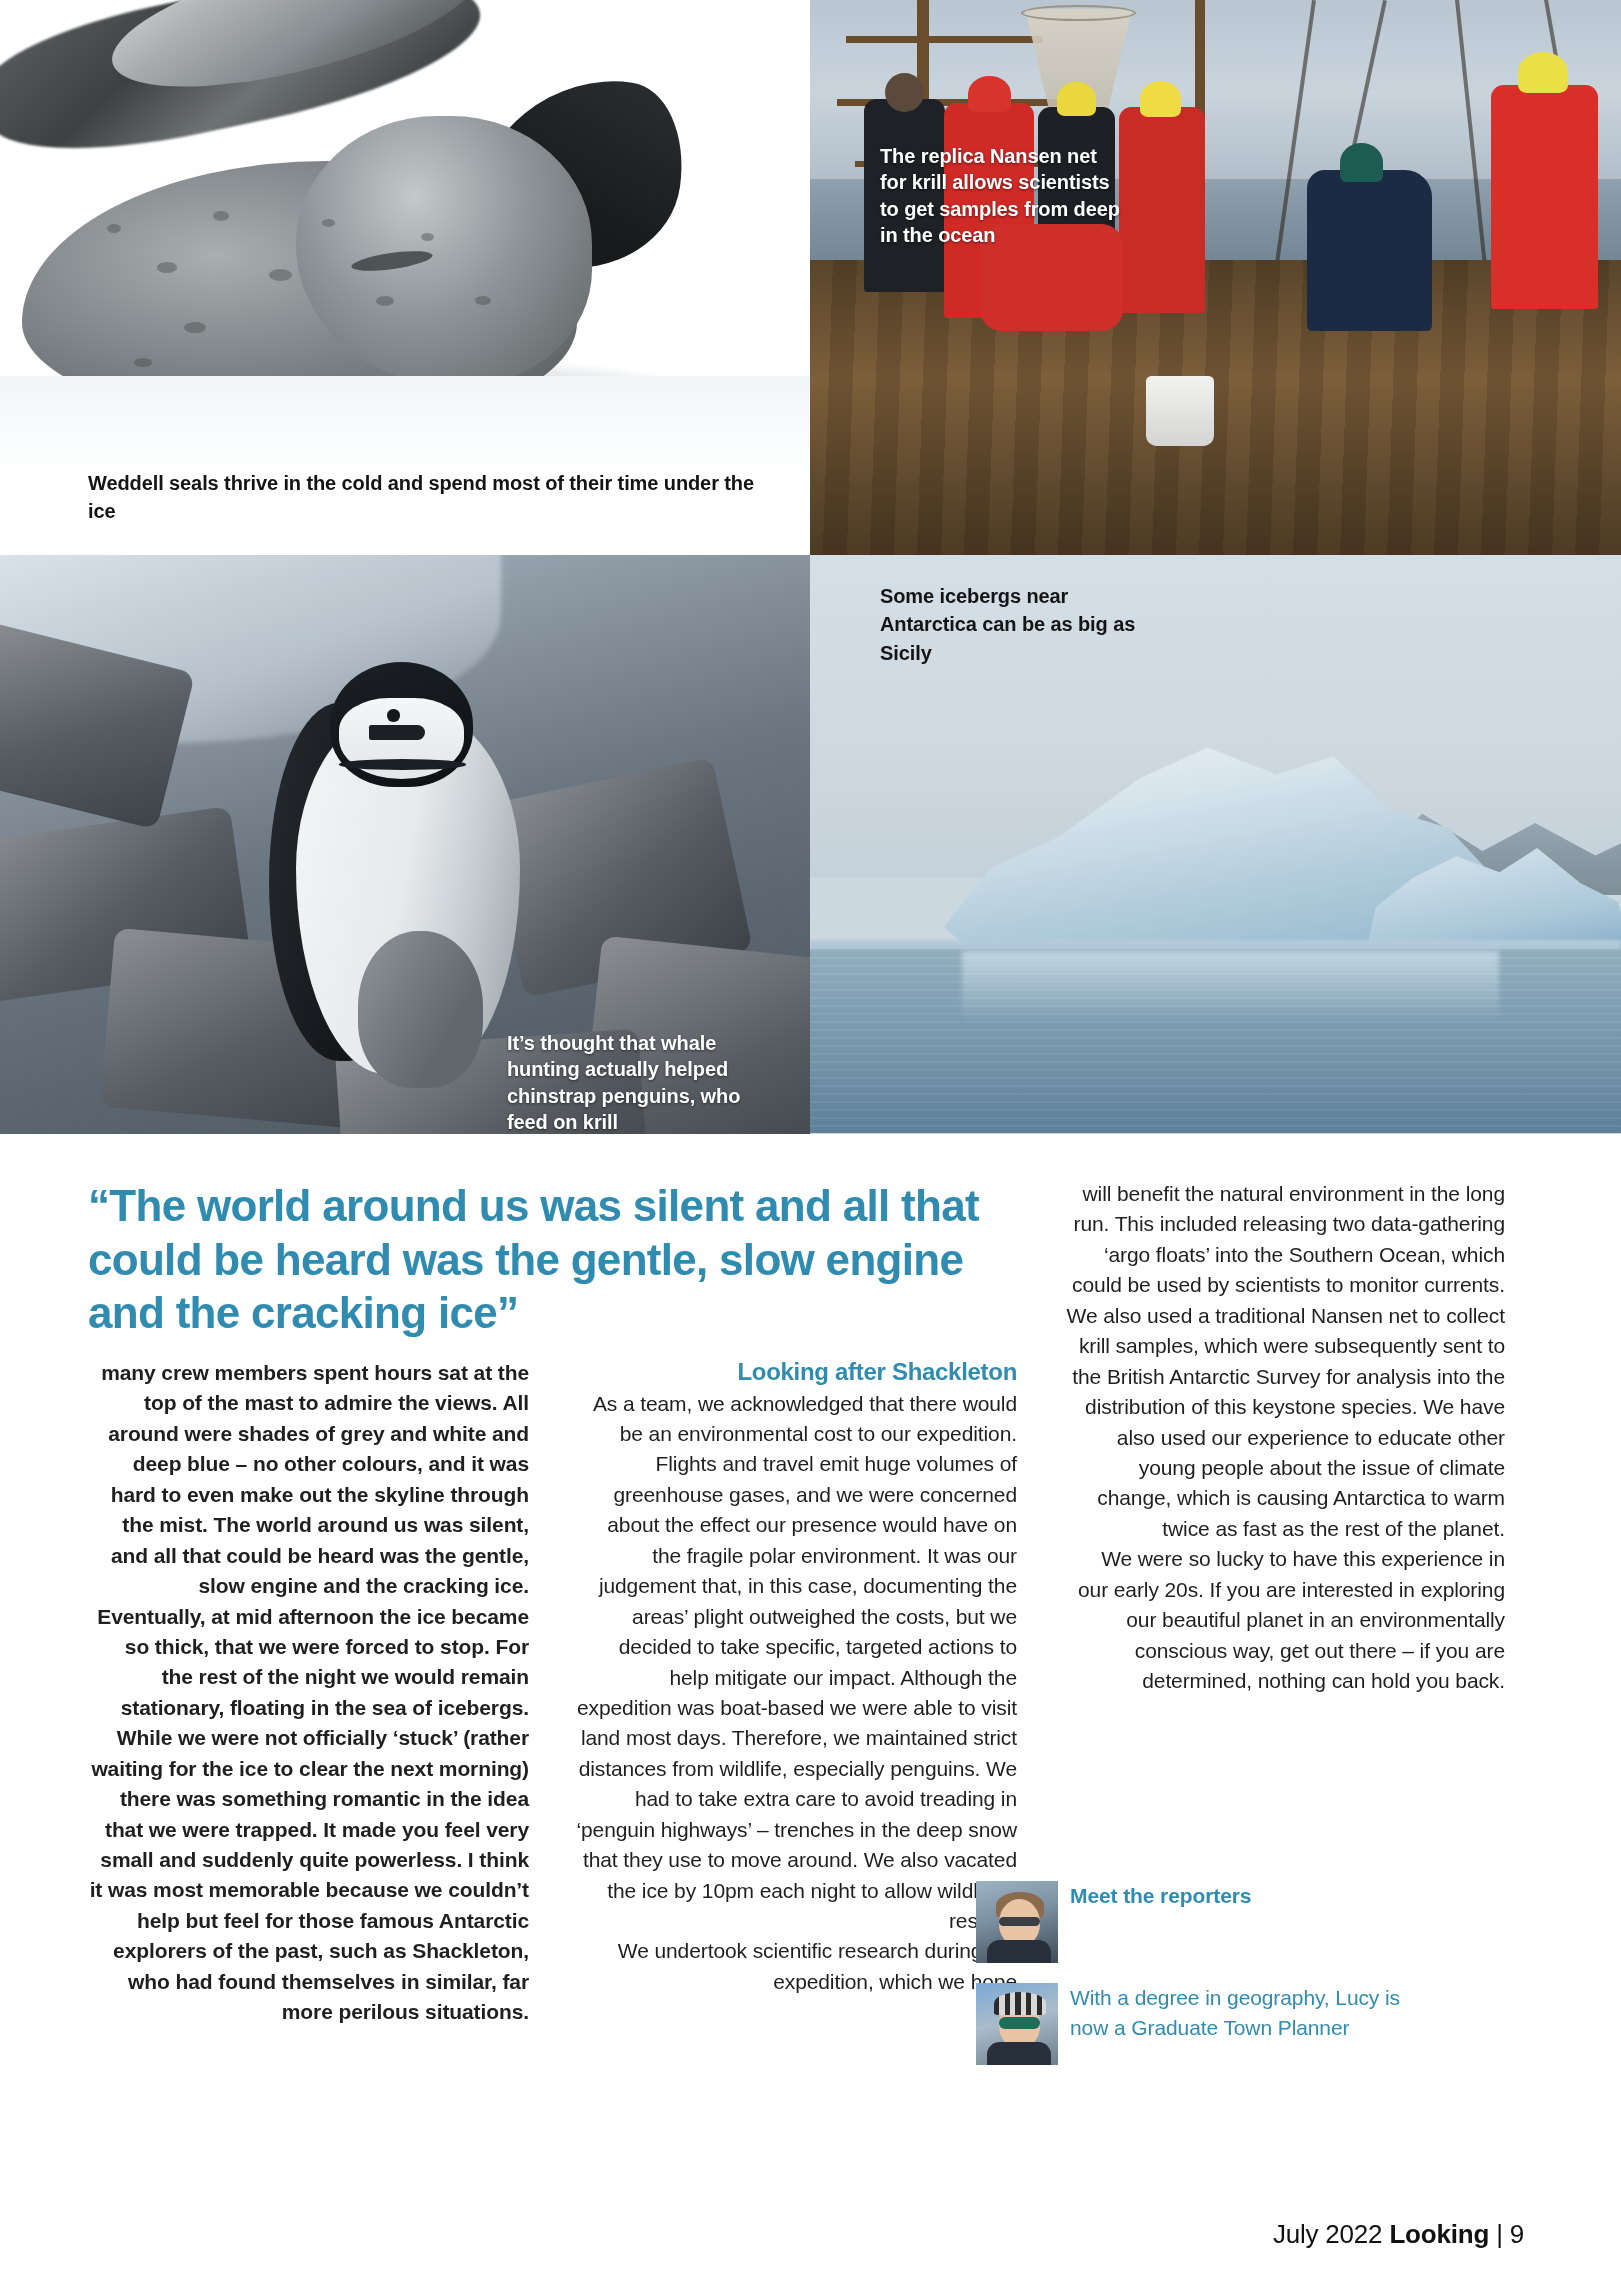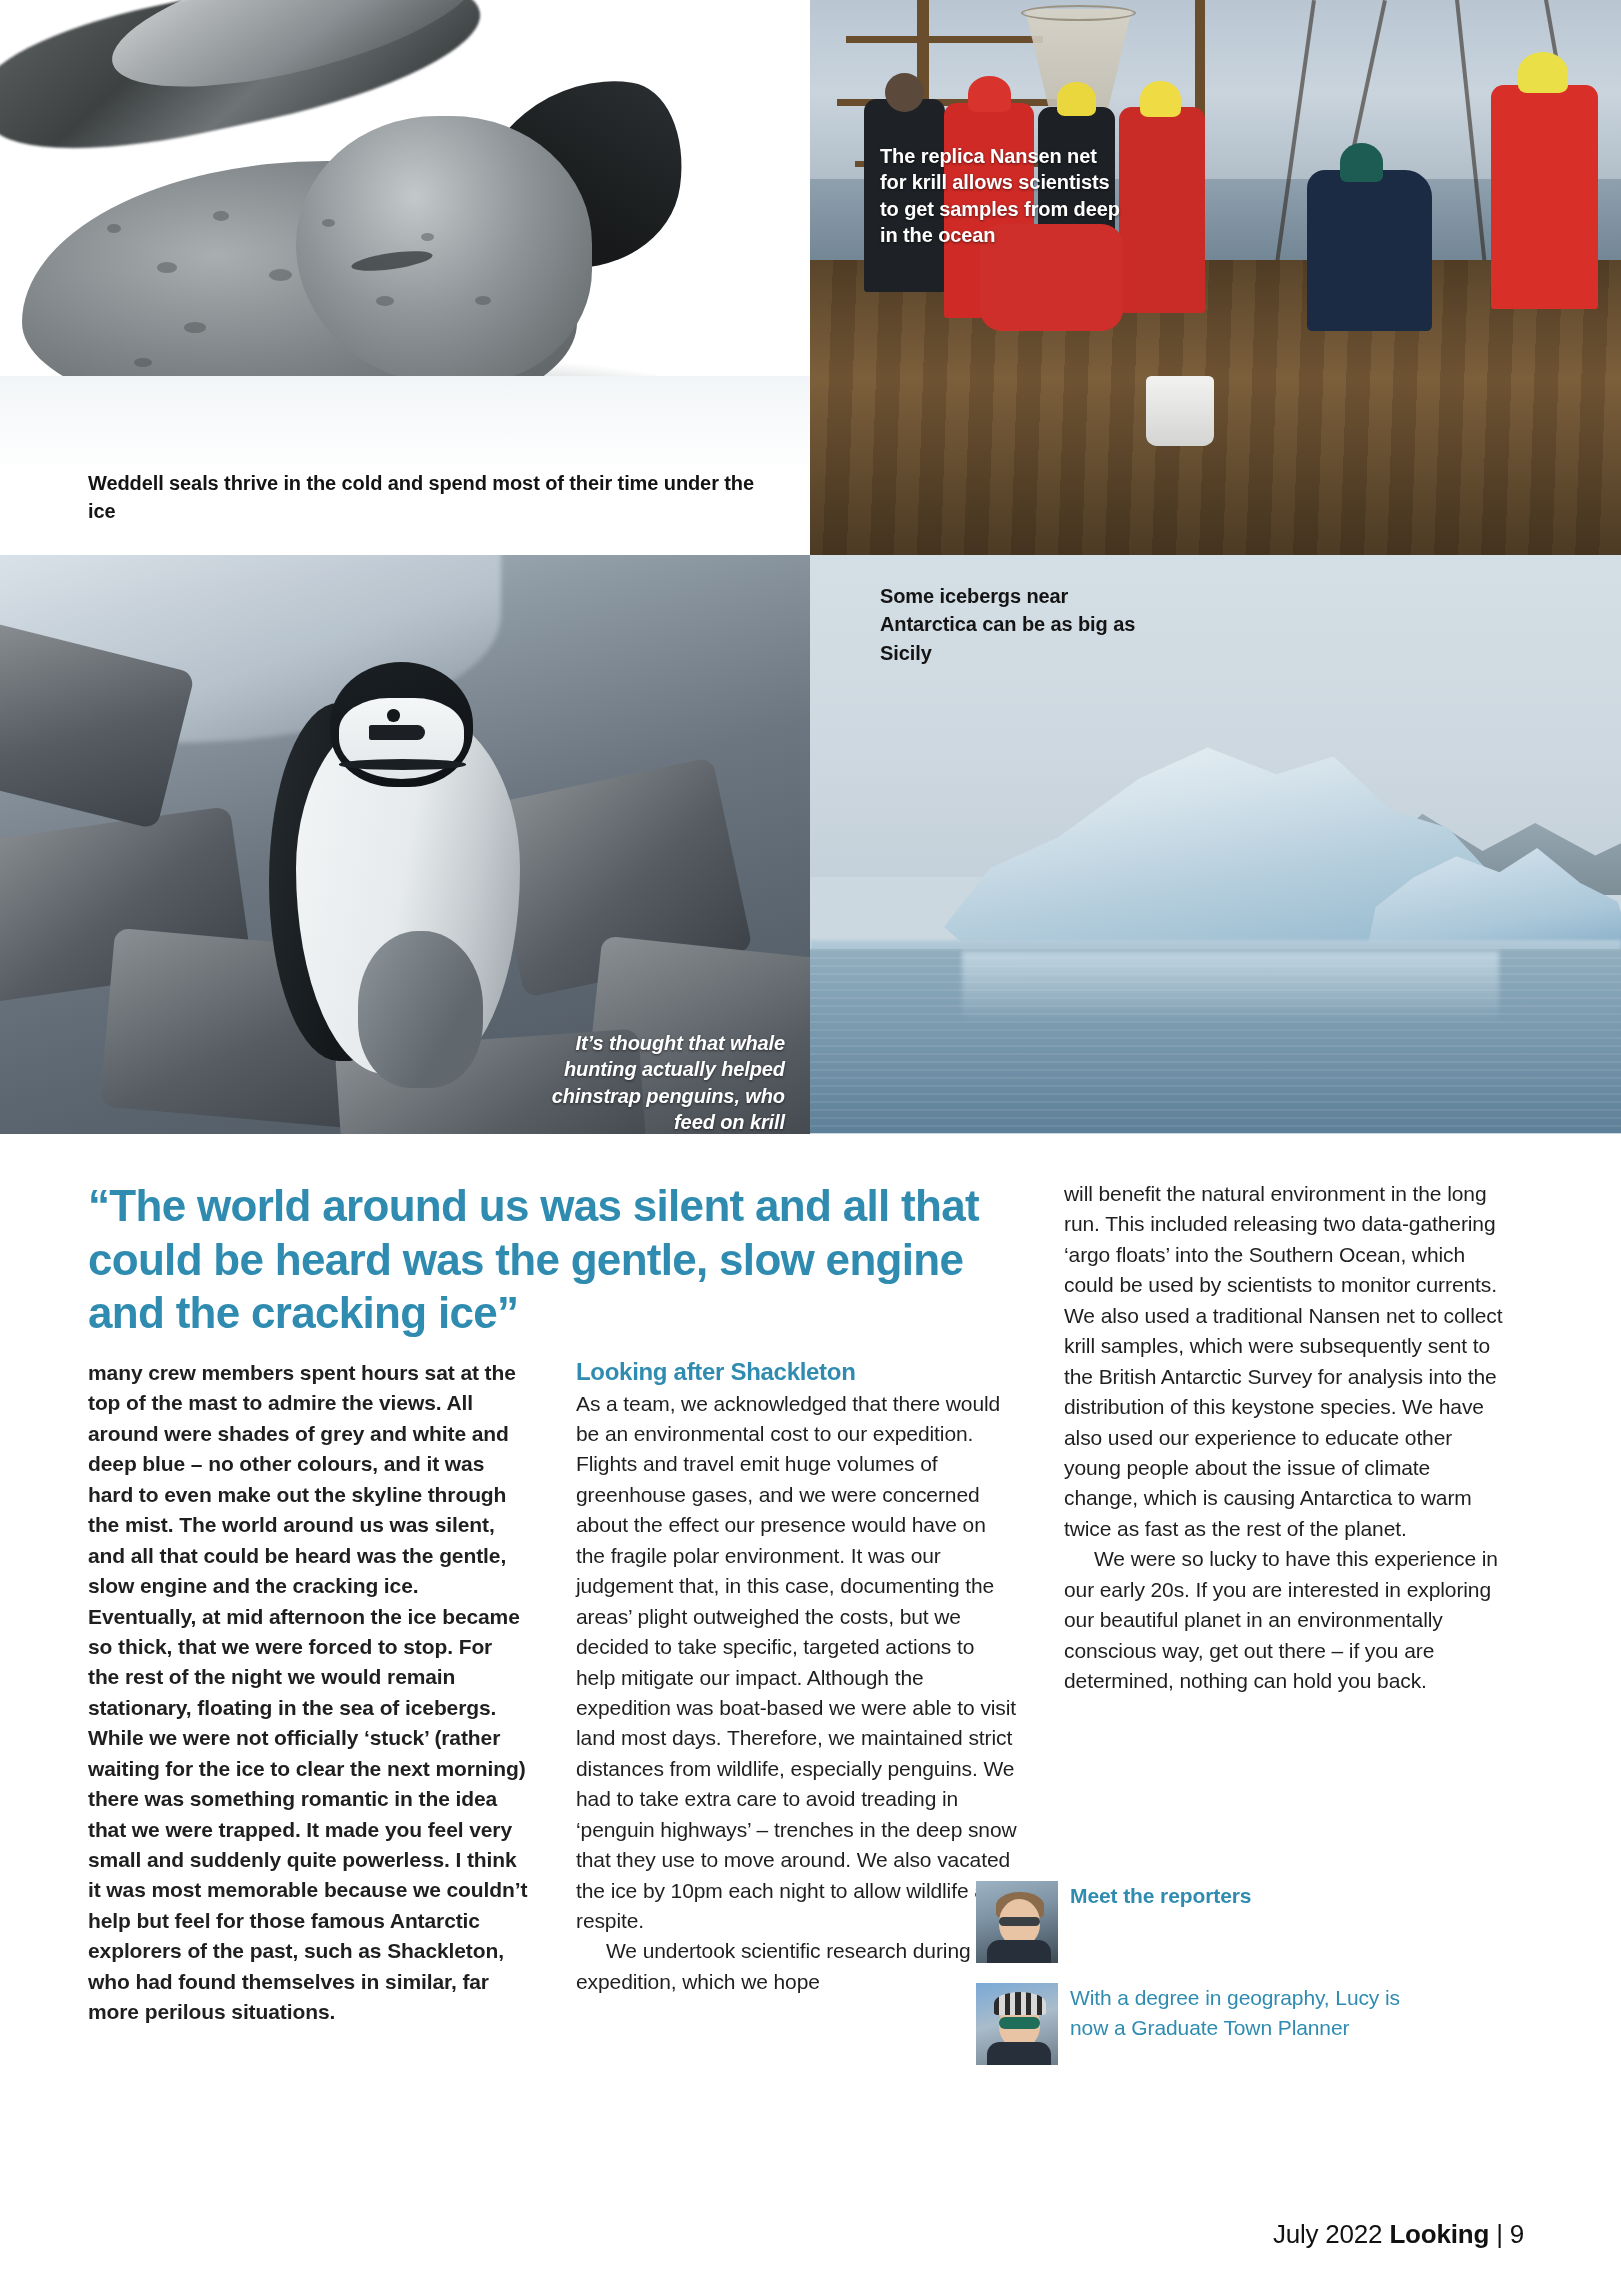--- a/index.html
+++ b/index.html
@@ -180,21 +180,21 @@
   .pg-eye {
     position:absolute; left:387px; top:154px; width:12.5px; height:12.5px;
     background:#15181b; border-radius:50%;
   }
   .pg-chick {
     position:absolute; left:358px; top:376px; width:125px; height:157px;
     background:linear-gradient(120deg,#8e969c,#60686e 70%);
     border-radius:48% 48% 42% 42%;
   }
   .cap-chinstrap {
-    left:auto; right:25px; top:475px; width:278px; text-align:right;font-style:italic;
+    left:auto; right:25px; top:475px; width:278px; 
   }
 
   
   .iceberg-photo {
     position:absolute; left:810px; top:555px; width:811px; height:579px;
     overflow:hidden; background:#ccd8e0;
   }
   .ib-sky {
     position:absolute; left:0; top:0; width:811px; height:322px;
     background:linear-gradient(#d4dee5 0%, #cdd8e0 60%, #c5d1da 100%);
@@ -244,21 +244,21 @@
     position:absolute; left:88px; top:45px; width:905px;
     color:#2f8cb0; font-weight:bold;
     font-size:44px; line-height:1.22; letter-spacing:-0.7px;
     font-stretch:condensed;
   }
 
   .cols { position:absolute; left:88px; top:224px; width:1433px; }
   .col {
     position:absolute; top:0; width:441px;
     font-size:21px; line-height:1.45; color:#1f1f1f;
-    letter-spacing:-0.1px; text-align:left;
+    letter-spacing:-0.1px; text-align:right;
   }
   .col1 { left:0;font-weight:bold; }
   .col2 { left:488px; }
   .col3 { left:976px; top:-179px; }
   .col p { margin:0; }
   .col p.indent { text-indent:30px; }
 
   .subhead {
     color:#2f8cb0; font-weight:bold; font-size:24px;
     letter-spacing:-0.3px; margin-bottom:1.8px; line-height:1.2;

